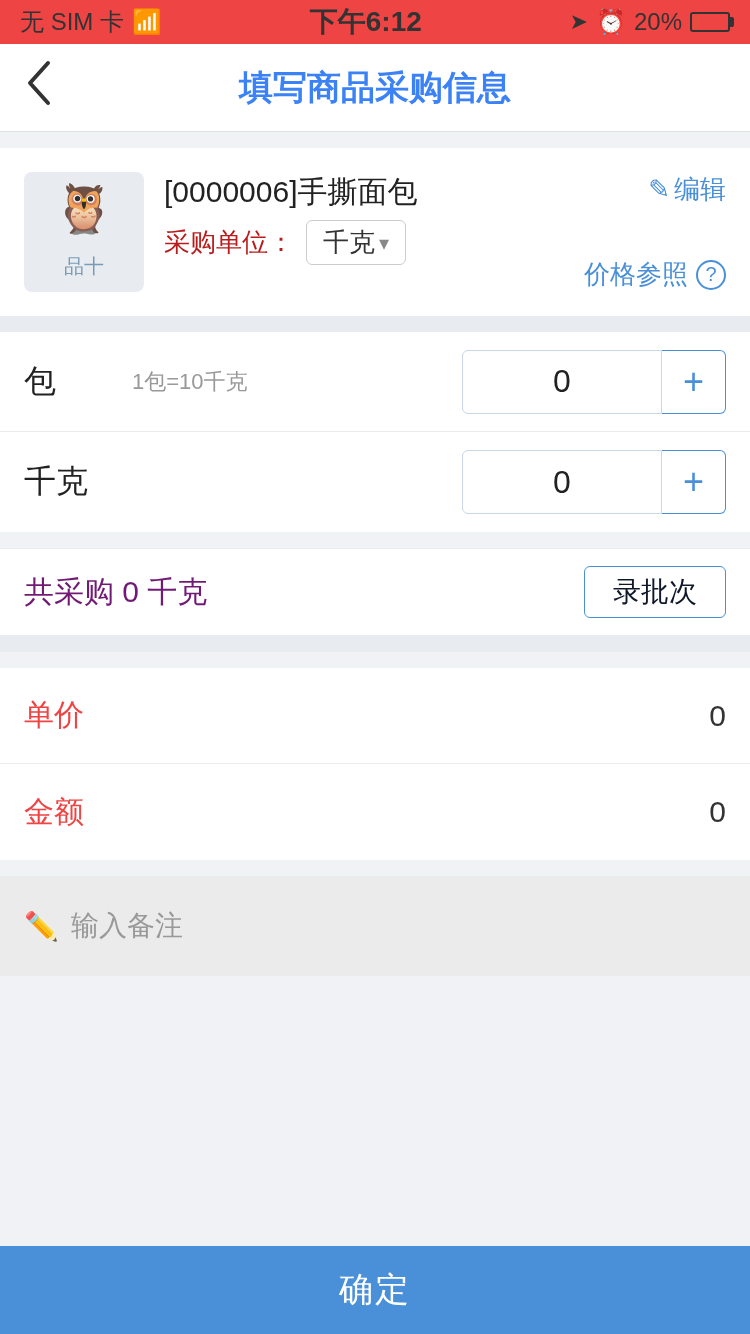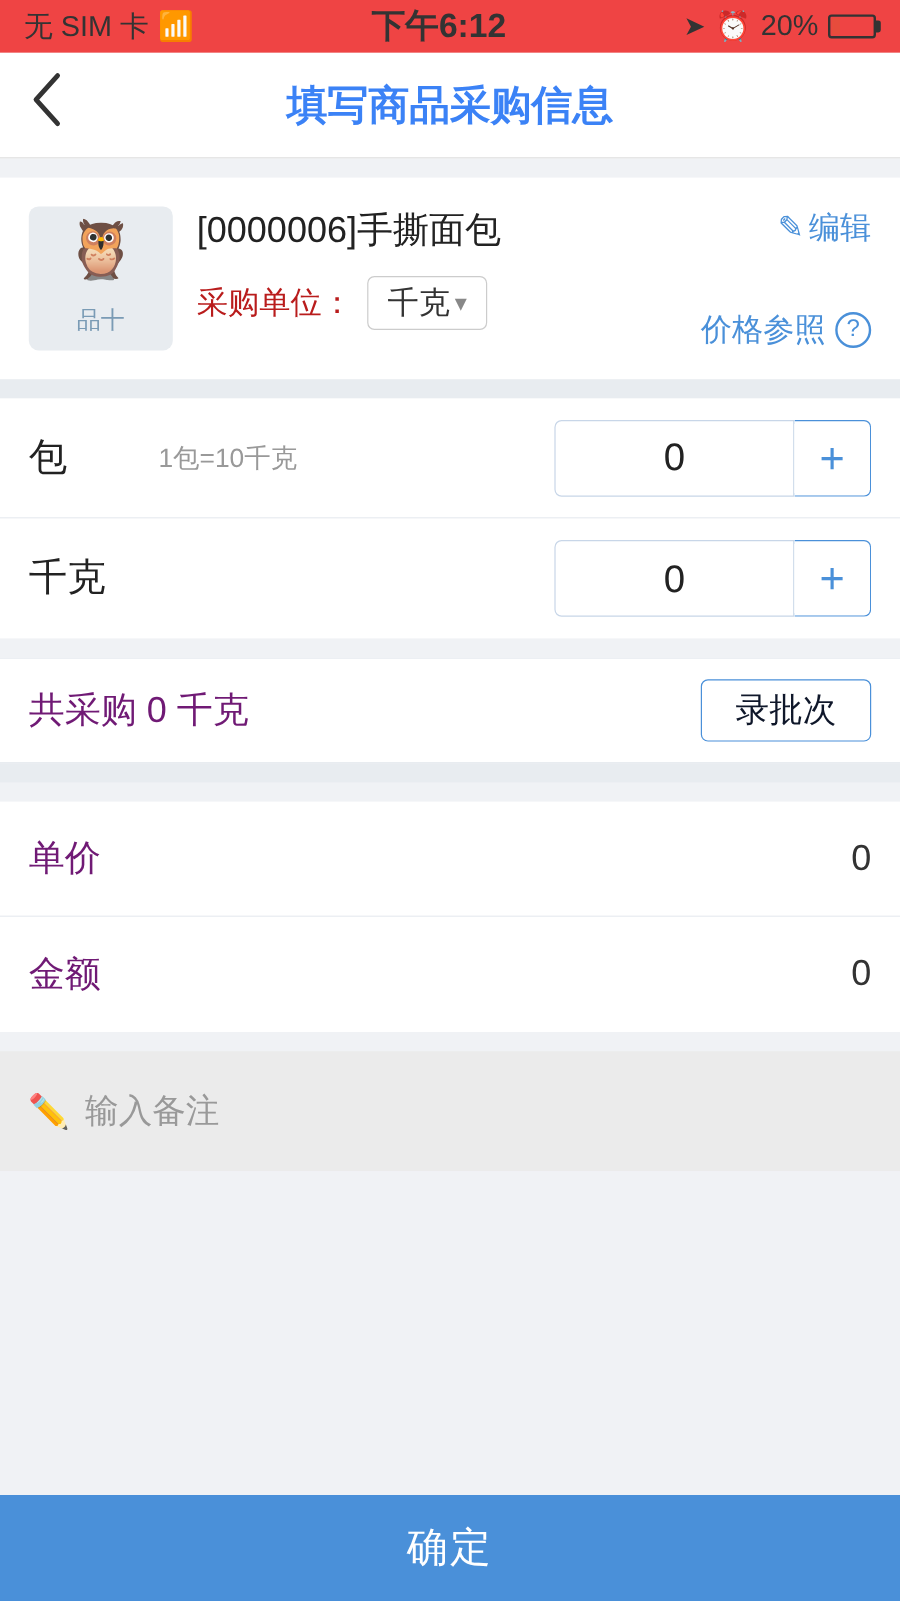--- a/index.html
+++ b/index.html
@@ -130,21 +130,21 @@
       color: #7a9bb5;
       margin-top: 20px;
     }
     .product-info {
       flex: 1;
     }
     .product-name {
       font-size: 30px;
       font-weight: 500;
       color: #222;
-      margin-bottom: 17px;
+      margin-bottom: 7px;
     }
     .product-unit-row {
       display: flex;
       align-items: center;
       gap: 12px;
       font-size: 26px;
       color: #555;
     }
     .unit-label {
       color: #b91c1c;
@@ -297,21 +297,21 @@
       justify-content: space-between;
       padding: 0 24px;
       height: 96px;
       border-bottom: 1px solid #e8ecf0;
     }
     .price-row:last-child {
       border-bottom: none;
     }
     .price-label {
       font-size: 30px;
-      color: #701a75;
+      color: #ef4444;
     }
     .price-value {
       font-size: 30px;
       color: #333;
     }
 
     
     .note-section {
       background: #ebebeb;
       margin-top: 16px;

